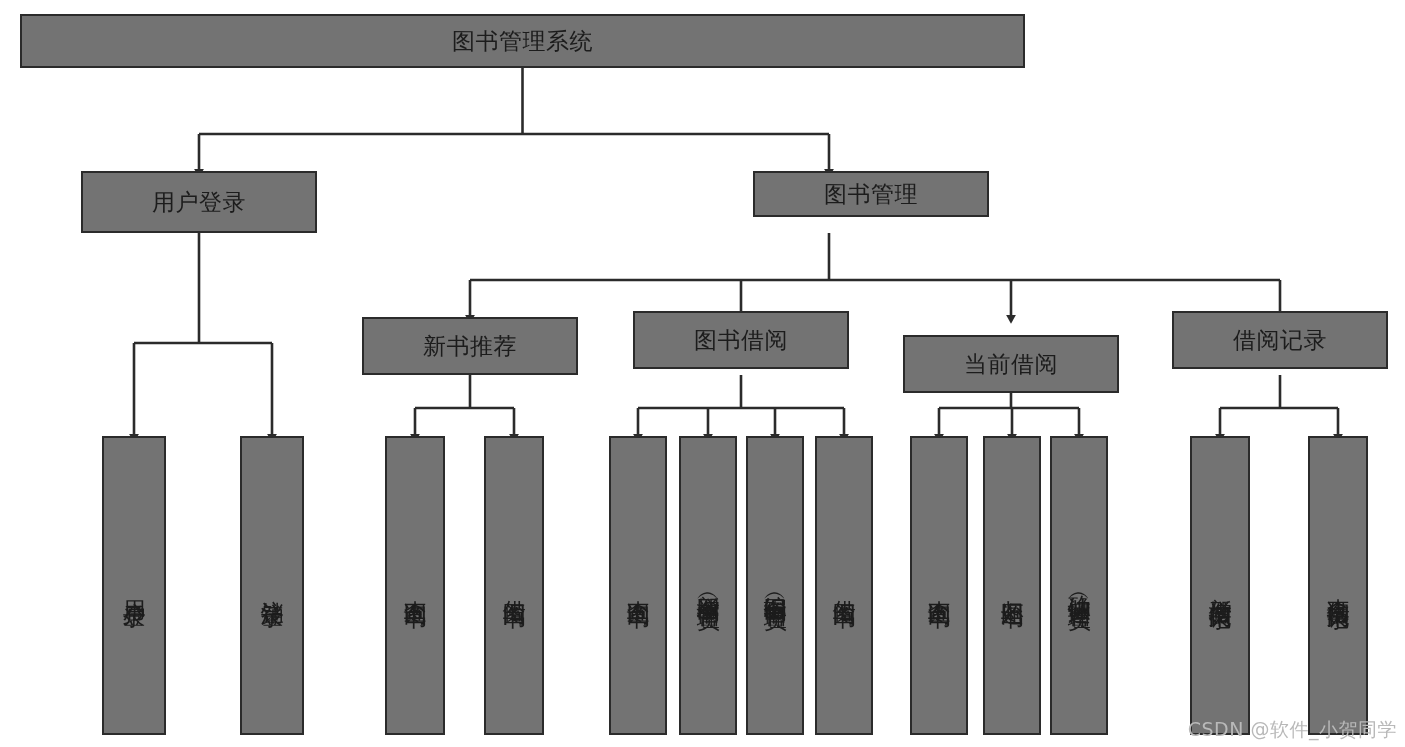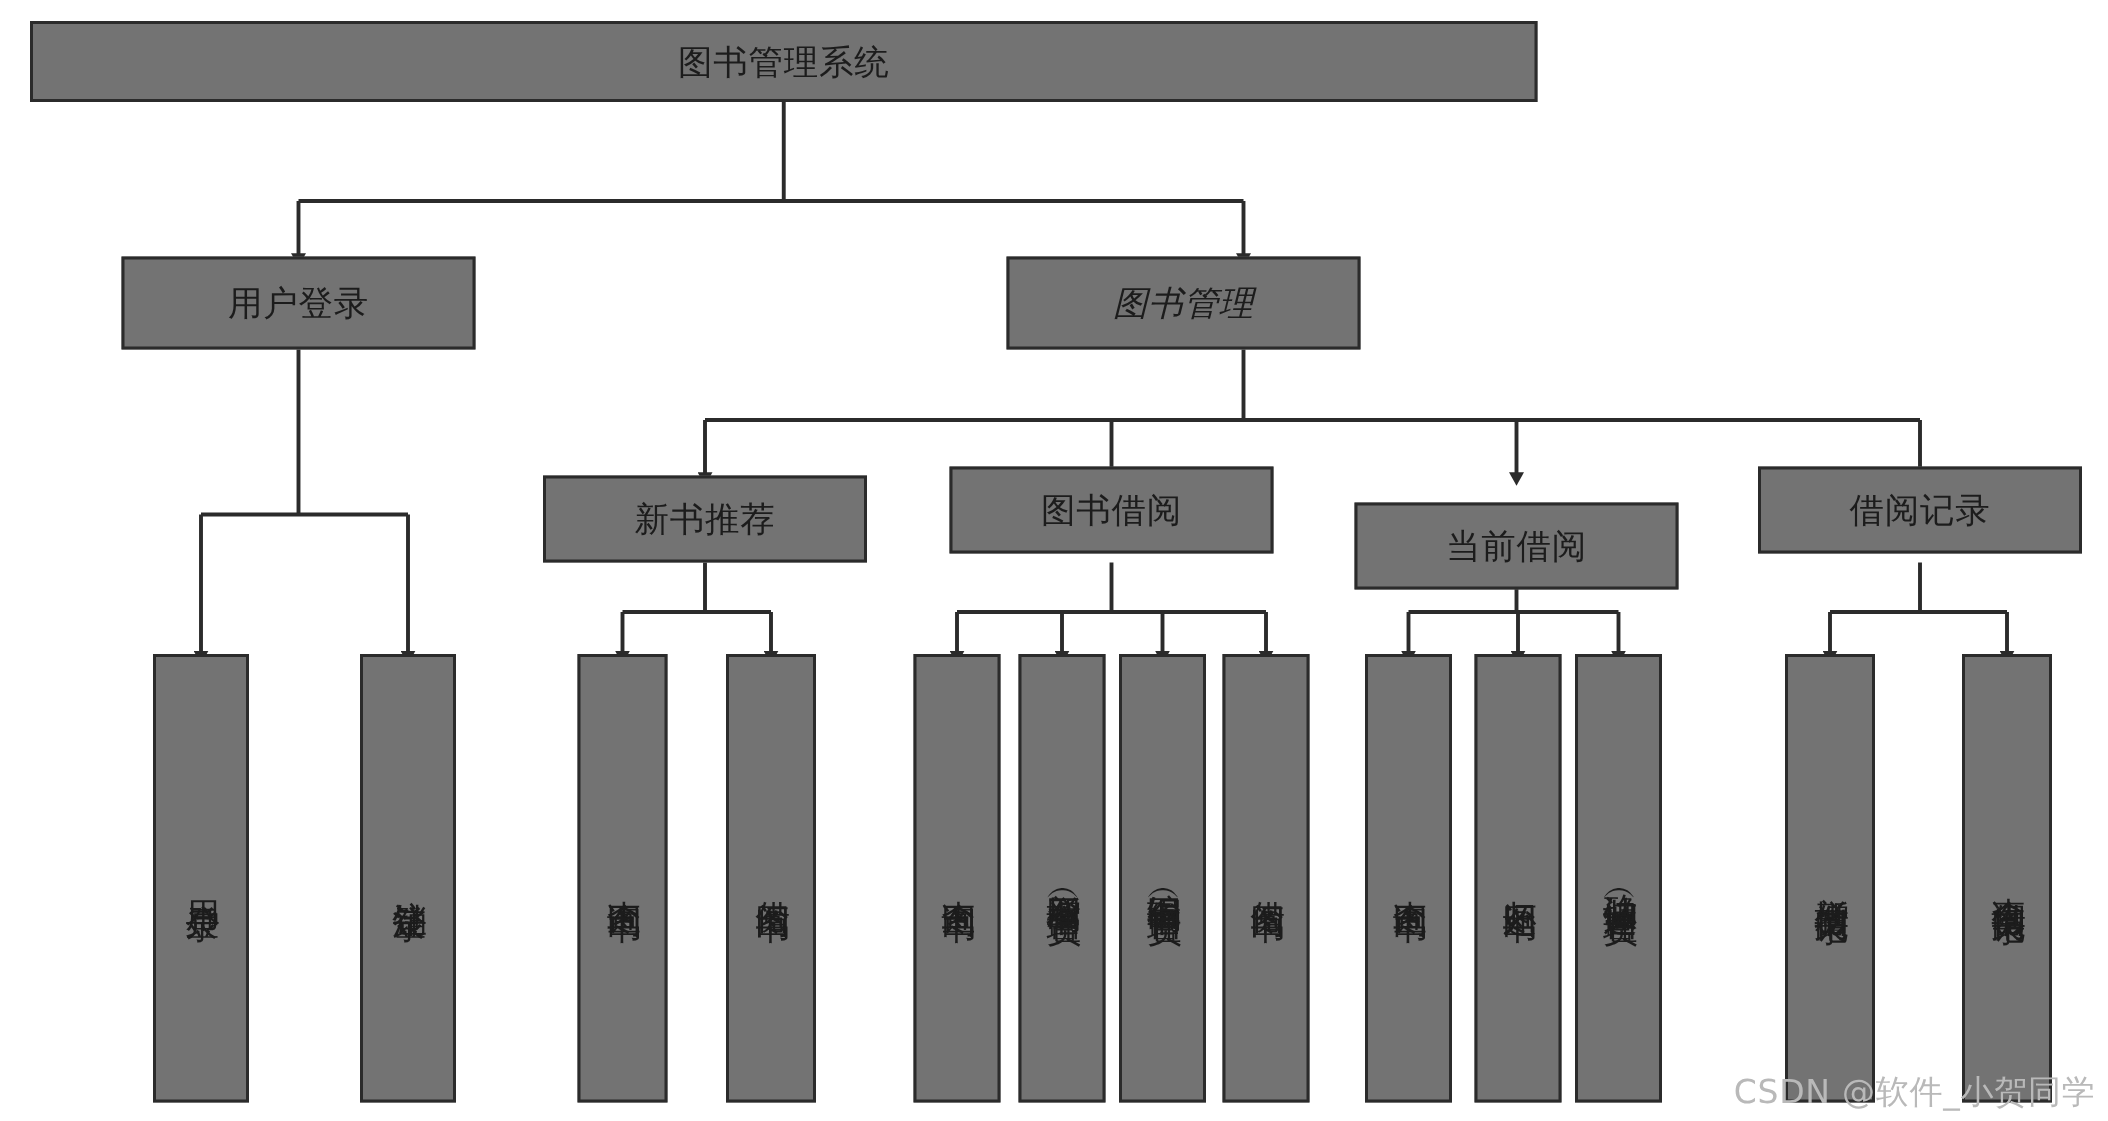--- a/index.html
+++ b/index.html
@@ -51,21 +51,21 @@
   }
   .node.vert .vtext {
     writing-mode: vertical-rl;
     text-orientation: upright;
     display: block;
   }
   #watermark {
     position: absolute;
     right: 8px;
     bottom: 4px;
-    font-size: 22px;
+    font-size: 19px;
     color: #b9b9b9;
     letter-spacing: 0.5px;
     white-space: nowrap;
     font-family: "DejaVu Sans", "Liberation Sans", sans-serif;
   }
 </style>
 </head>
 <body>
 
 <div id="canvas">
@@ -113,21 +113,21 @@
       </g>
   </svg>
 
   <div id="nodes-layer">
       <div class="node horiz" style="left: 20px; top: 14px; width: 1005px; height: 54px;">
         <span>图书管理系统</span>
       </div>
       <div class="node horiz" style="left: 81px; top: 171px; width: 236px; height: 62px;">
         <span>用户登录</span>
       </div>
-      <div class="node horiz" style="left: 671px; top: 171px; width: 236px; height: 62px; font-style: italic;">
+      <div class="node horiz" style="left: 753px; top: 171px; width: 236px; height: 46px;">
         <span>图书管理</span>
       </div>
       <div class="node horiz" style="left: 362px; top: 317px; width: 216px; height: 58px;">
         <span>新书推荐</span>
       </div>
       <div class="node horiz" style="left: 633px; top: 311px; width: 216px; height: 58px;">
         <span>图书借阅</span>
       </div>
       <div class="node horiz" style="left: 903px; top: 335px; width: 216px; height: 58px;">
         <span>当前借阅</span>

